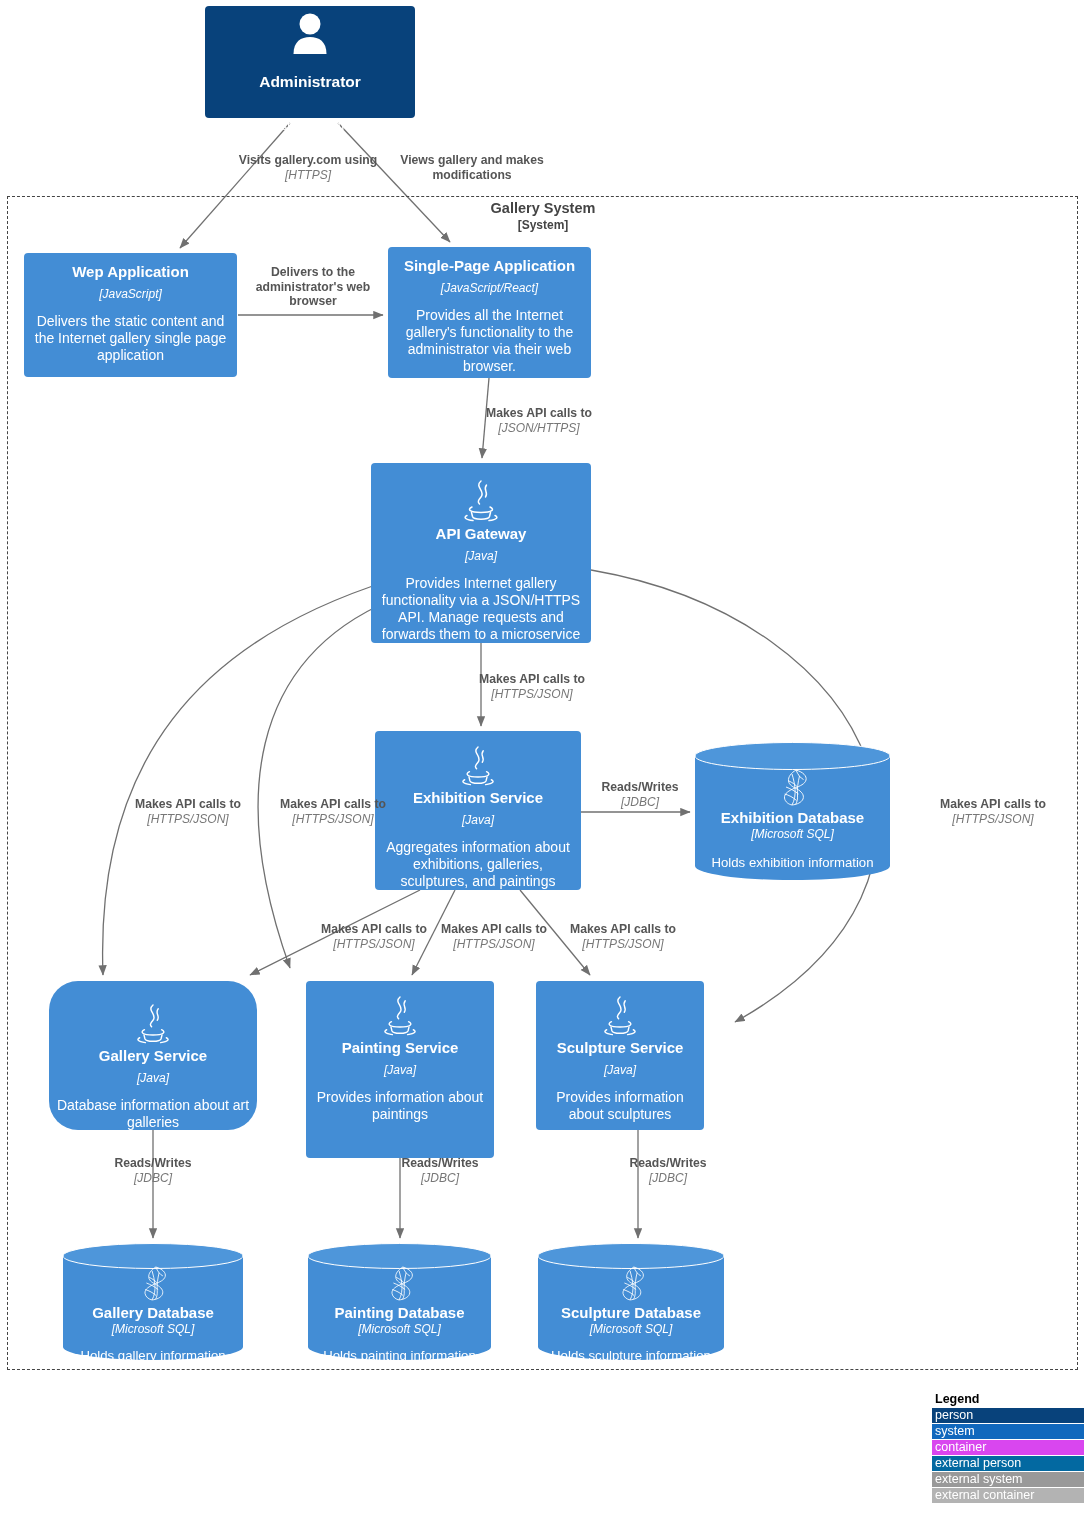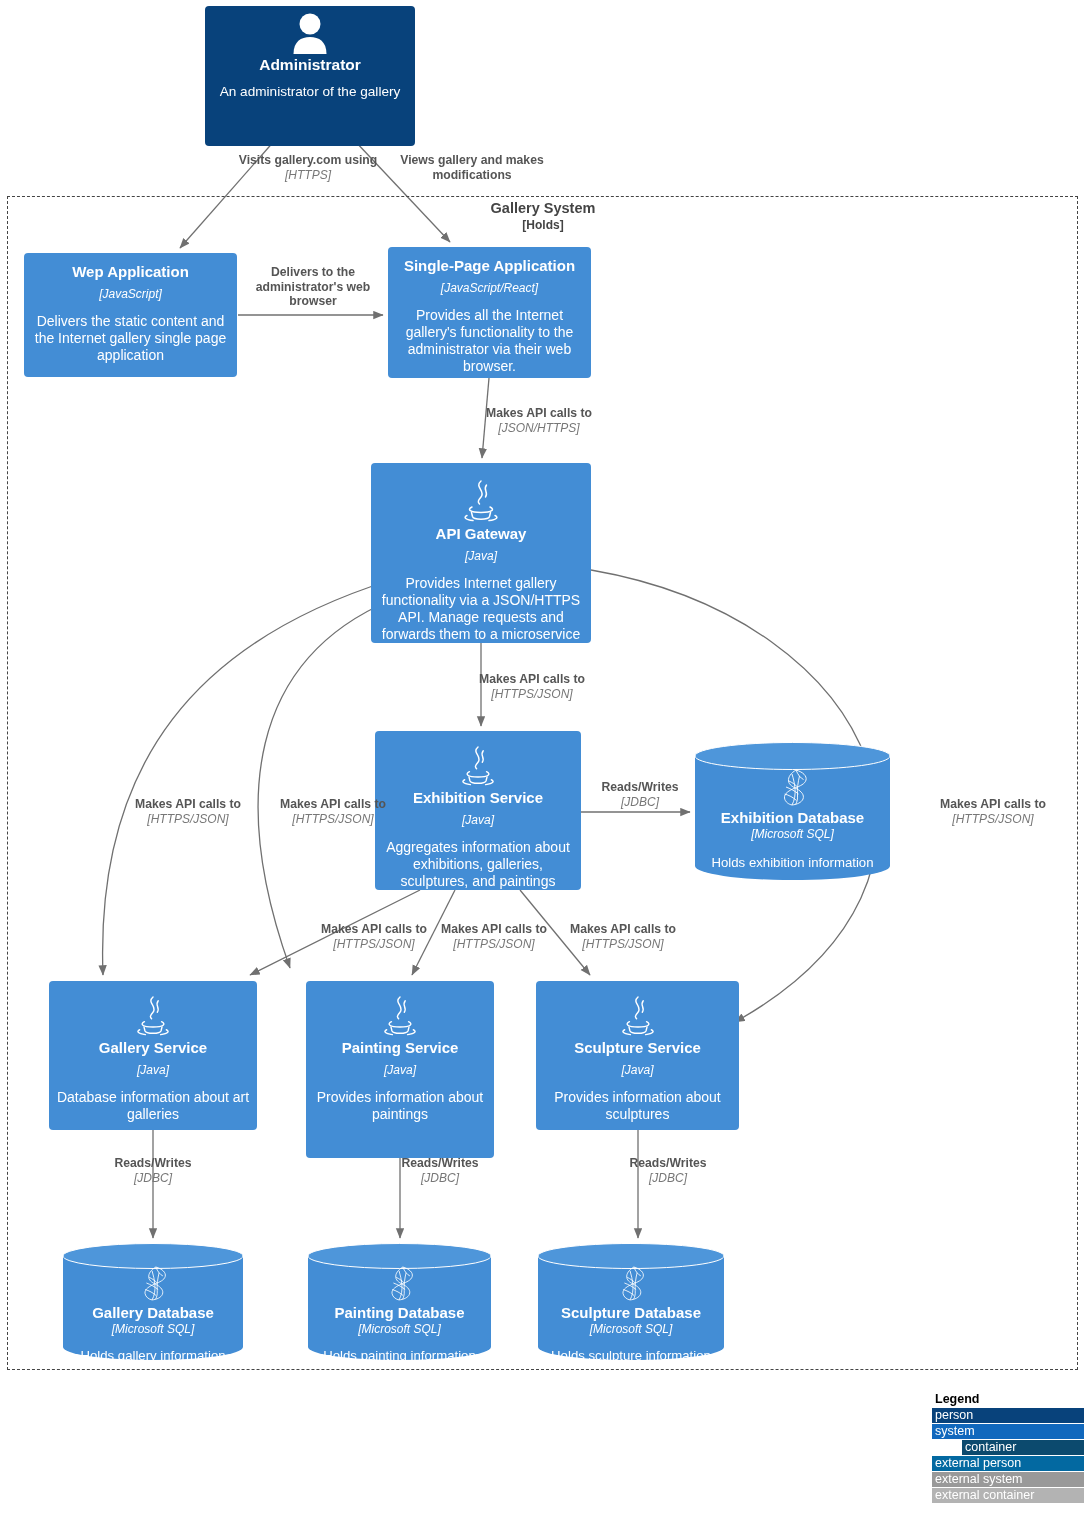--- a/index.html
+++ b/index.html
@@ -217,24 +217,24 @@
 
       <path d="M 400,1130 L 400,1238"></path>
 
       <path d="M 638,1130 L 638,1238"></path>
     </g>
   </svg>
 
   <div class="boundary" style="left:7px; top:196px; width:1071px; height:1174px;"></div>
   <div class="boundary-label" style="left:443px; top:200px; width:200px;">
     <span class="b-name">Gallery System</span>
-    <span class="b-type">[Holds]</span>
-  </div>
-
-  <div class="node person" style="left:205px; top:6px; width:210px; height:140px; padding-top:6px;">
+    <span class="b-type">[System]</span>
+  </div>
+
+  <div class="node person" style="left:205px; top:6px; width:210px; height:112px; padding-top:6px;gap:17px;">
     <span class="n-icon">
       <svg width="40" height="42" viewBox="0 0 40 42" aria-hidden="true">
         <circle cx="20" cy="12" r="10.5" fill="#ffffff"></circle>
         <path d="M3.5 42 C3.5 29.5 11 25 20 25 C29 25 36.5 29.5 36.5 42 Z" fill="#ffffff"></path>
       </svg>
     </span>
     <span class="n-name">Administrator</span>
     <span class="n-desc">An administrator of the gallery</span>
   </div>
 
@@ -299,21 +299,21 @@
           <path d="M16 6 C17.5 11 18.5 15.5 19 20.5 C19.6 26.5 18.5 32.5 16 37"></path>
           <path d="M23.5 8 C22 14 21 21 21.5 27 C21.8 31 21 34.5 19.5 36.5"></path>
         </svg>
       </span>
       <span class="n-name">Exhibition Database</span>
       <span class="n-tech">[Microsoft SQL]</span>
       <span class="n-desc">Holds exhibition information</span>
     </div>
   </div>
 
-  <div class="node container" style="left:49px; top:981px; width:208px; height:149px; padding-top:14px;">
+  <div class="node container" style="left:49px; top:981px; width:208px; height:149px; padding-top:22px;border-radius:29px;">
     <span class="n-icon">
       <svg width="38" height="42" viewBox="0 0 40 44" aria-hidden="true" fill="none" stroke="#ffffff" stroke-width="1.5" stroke-linecap="round">
         <path d="M20 2 C13 8 25 12 20 18 C17 21.5 16.5 23 18.5 25"></path>
         <path d="M25.5 6 C21.5 11 28 13.5 24.5 18"></path>
         <path d="M11 28 C6 30.5 8.5 33.5 20 33.5 C31.5 33.5 34 30.5 29 28"></path>
         <path d="M10.5 33.5 L11.5 37.5 C12 39.2 15 40.2 20 40.2 C25 40.2 28 39.2 28.5 37.5 L29.5 33.5"></path>
         <path d="M6 36.5 C2.5 38 3.5 40.5 12 41.6"></path>
         <path d="M34 36.5 C37.5 38 36.5 40.5 28 41.6"></path>
       </svg>
     </span>
@@ -331,21 +331,21 @@
         <path d="M10.5 33.5 L11.5 37.5 C12 39.2 15 40.2 20 40.2 C25 40.2 28 39.2 28.5 37.5 L29.5 33.5"></path>
         <path d="M6 36.5 C2.5 38 3.5 40.5 12 41.6"></path>
         <path d="M34 36.5 C37.5 38 36.5 40.5 28 41.6"></path>
       </svg>
     </span>
     <span class="n-name">Painting Service</span>
     <span class="n-tech">[Java]</span>
     <span class="n-desc">Provides information about paintings</span>
   </div>
 
-  <div class="node container" style="left:536px; top:981px; width:203px; height:149px; padding-top:14px;">
+  <div class="node container" style="left:536px; top:981px; width:168px; height:149px; padding-top:14px;">
     <span class="n-icon">
       <svg width="38" height="42" viewBox="0 0 40 44" aria-hidden="true" fill="none" stroke="#ffffff" stroke-width="1.5" stroke-linecap="round">
         <path d="M20 2 C13 8 25 12 20 18 C17 21.5 16.5 23 18.5 25"></path>
         <path d="M25.5 6 C21.5 11 28 13.5 24.5 18"></path>
         <path d="M11 28 C6 30.5 8.5 33.5 20 33.5 C31.5 33.5 34 30.5 29 28"></path>
         <path d="M10.5 33.5 L11.5 37.5 C12 39.2 15 40.2 20 40.2 C25 40.2 28 39.2 28.5 37.5 L29.5 33.5"></path>
         <path d="M6 36.5 C2.5 38 3.5 40.5 12 41.6"></path>
         <path d="M34 36.5 C37.5 38 36.5 40.5 28 41.6"></path>
       </svg>
     </span>
@@ -503,21 +503,21 @@
   </div>
 
   <div class="legend" style="left:932px; top:1392px;">
     <div class="legend-title">Legend</div>
     <div class="legend-row" style="background:#08427b;">
       <span>person</span>
     </div>
     <div class="legend-row" style="background:#1168bd;">
       <span>system</span>
     </div>
-    <div class="legend-row" style="background:#0c4a6e;margin-left:30px;">
+    <div class="legend-row" style="background:#d946ef;">
       <span>container</span>
     </div>
     <div class="legend-row" style="background:#0369a1;">
       <span>external person</span>
     </div>
     <div class="legend-row" style="background:#999999;">
       <span>external system</span>
     </div>
     <div class="legend-row" style="background:#b3b3b3;">
       <span>external container</span>

